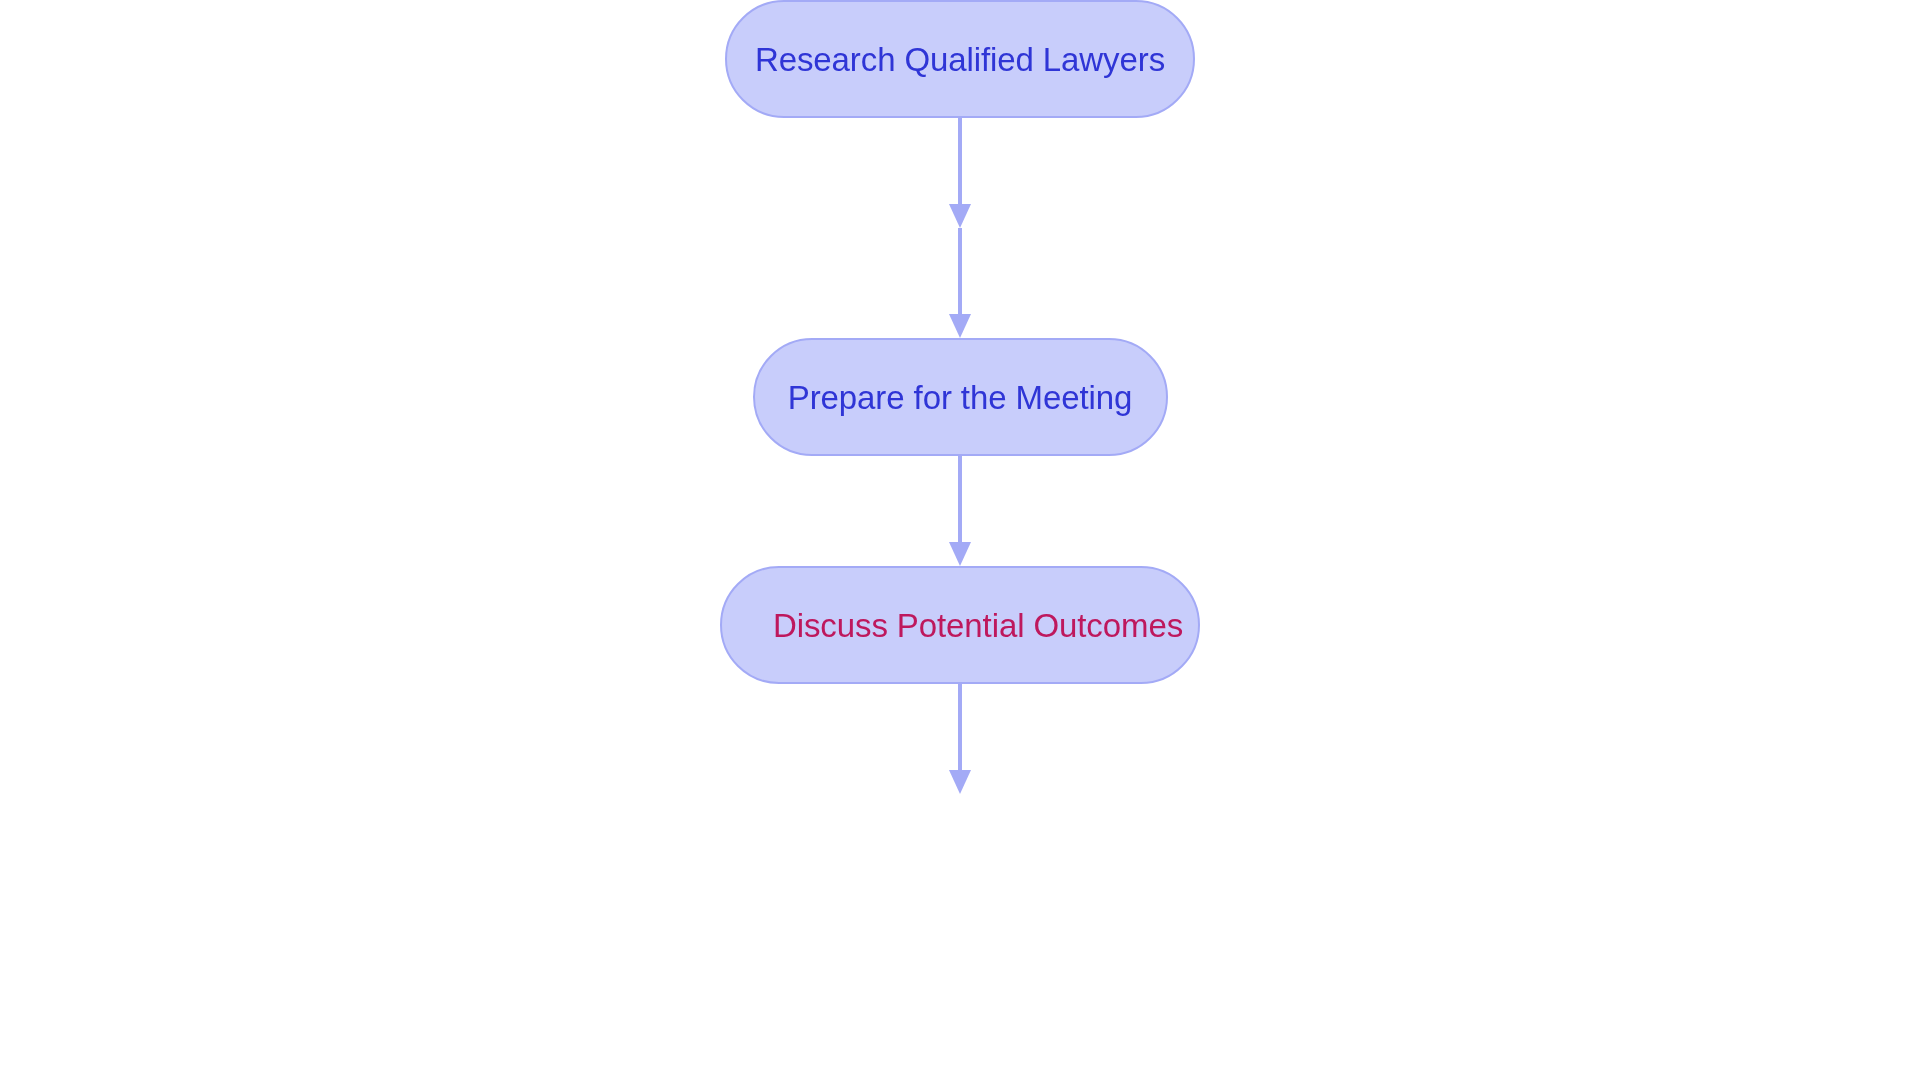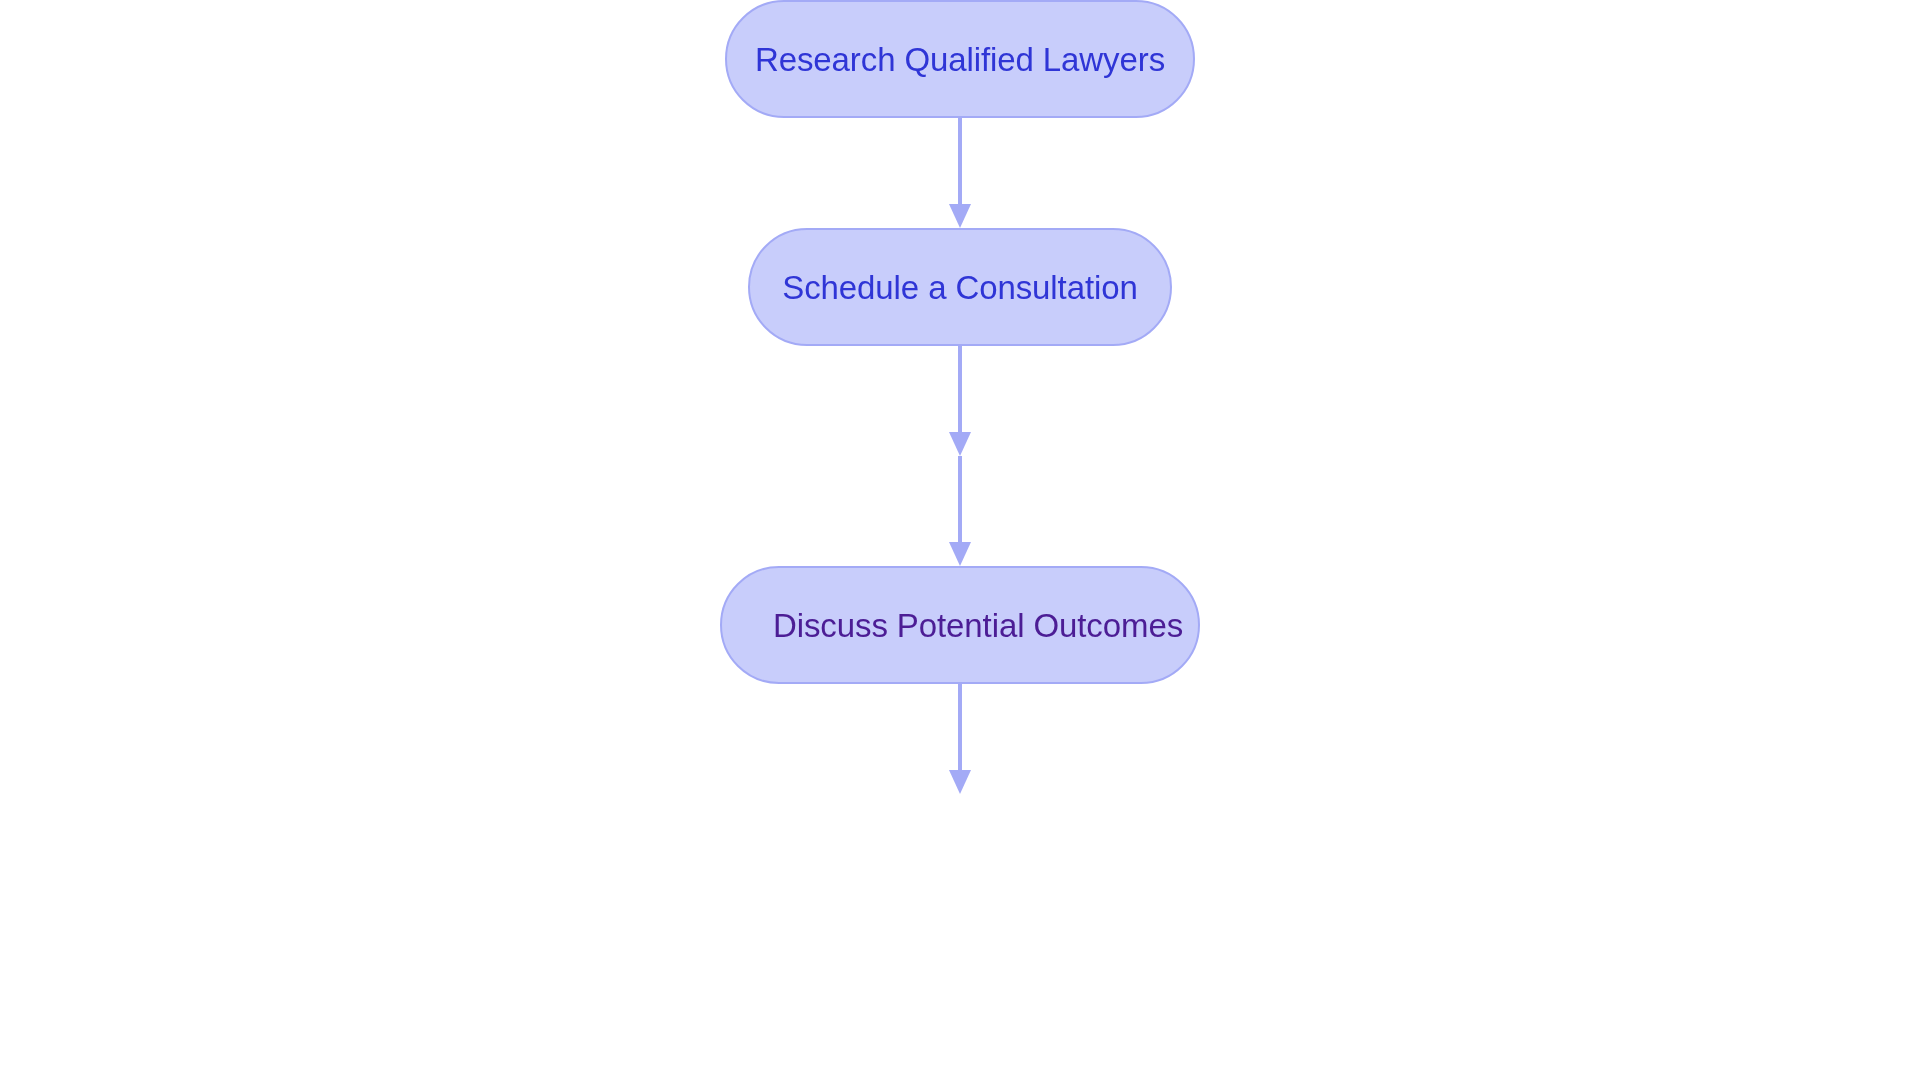--- a/index.html
+++ b/index.html
@@ -82,41 +82,41 @@
       <span class="node-label" style="color: rgb(47, 53, 214);">Research Qualified Lawyers</span>
     </div>
 
     <div class="connector">
       <svg viewBox="0 0 40 110" xmlns="http://www.w3.org/2000/svg">
         <line x1="20" y1="0" x2="20" y2="88" stroke="#a3aaf6" stroke-width="4"></line>
         <polygon points="20,110 9,86 31,86" fill="#a3aaf6"></polygon>
       </svg>
     </div>
 
-    <div class="node" style="width: 424px; background: rgb(200, 205, 251); border-color: rgb(163, 170, 246);">
-      <span class="node-label" style="color: rgb(47, 53, 214);">Schedule a Consultation</span>
+
+    <div class="connector">
+      <svg viewBox="0 0 40 110" xmlns="http://www.w3.org/2000/svg">
+        <line x1="20" y1="0" x2="20" y2="88" stroke="#a3aaf6" stroke-width="4"></line>
+        <polygon points="20,110 9,86 31,86" fill="#a3aaf6"></polygon>
+      </svg>
+    </div>
+
+    <div class="node" style="width: 415px; background: rgb(200, 205, 251); border-color: rgb(163, 170, 246);">
+      <span class="node-label" style="color: rgb(47, 53, 214);">Prepare for the Meeting</span>
     </div>
 
     <div class="connector">
       <svg viewBox="0 0 40 110" xmlns="http://www.w3.org/2000/svg">
         <line x1="20" y1="0" x2="20" y2="88" stroke="#a3aaf6" stroke-width="4"></line>
         <polygon points="20,110 9,86 31,86" fill="#a3aaf6"></polygon>
       </svg>
     </div>
 
-
-    <div class="connector">
-      <svg viewBox="0 0 40 110" xmlns="http://www.w3.org/2000/svg">
-        <line x1="20" y1="0" x2="20" y2="88" stroke="#a3aaf6" stroke-width="4"></line>
-        <polygon points="20,110 9,86 31,86" fill="#a3aaf6"></polygon>
-      </svg>
-    </div>
-
     <div class="node" style="width: 480px; background: rgb(200, 205, 251); border-color: rgb(163, 170, 246);">
-      <span class="node-label" style="color: #4c1d95; margin-left: 36px;">Discuss Potential Outcomes</span>
+      <span class="node-label" style="color: #be185d; margin-left: 36px;">Discuss Potential Outcomes</span>
     </div>
 
     <div class="connector">
       <svg viewBox="0 0 40 110" xmlns="http://www.w3.org/2000/svg">
         <line x1="20" y1="0" x2="20" y2="88" stroke="#a3aaf6" stroke-width="4"></line>
         <polygon points="20,110 9,86 31,86" fill="#a3aaf6"></polygon>
       </svg>
     </div>
 
 

